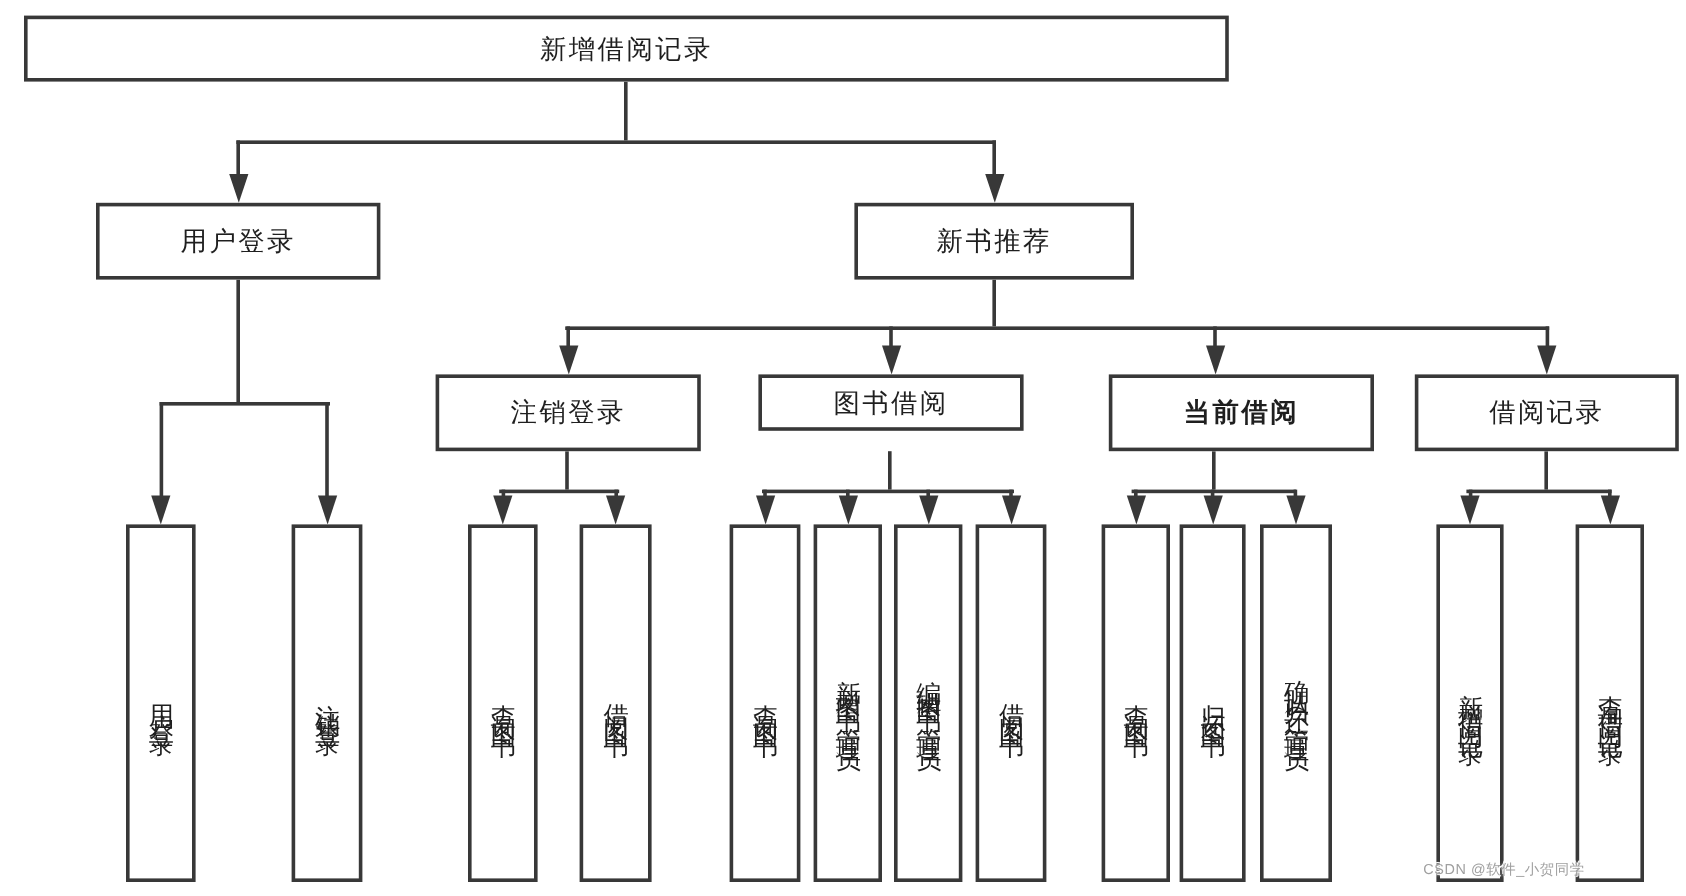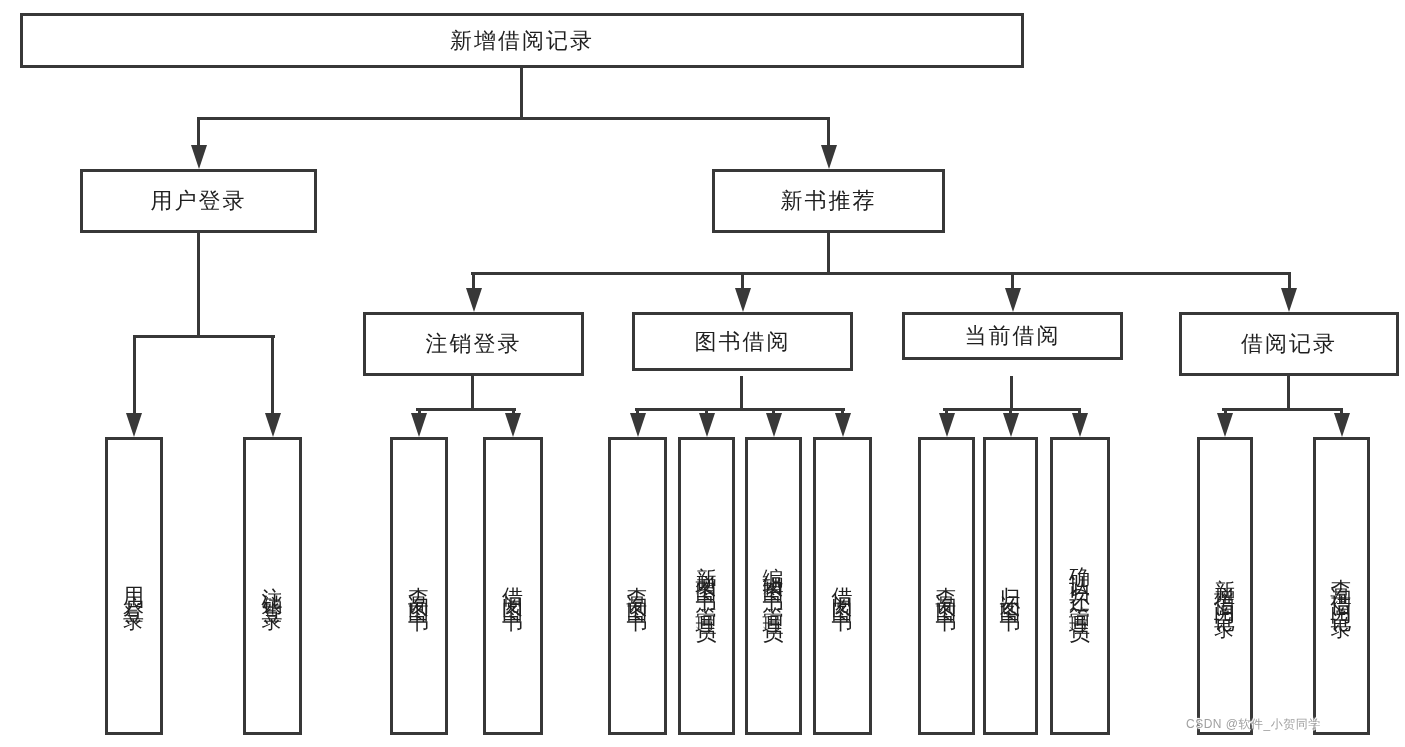--- a/index.html
+++ b/index.html
@@ -75,24 +75,24 @@
   <div class="vline" style="left:1011px;top:272px;height:20px;"></div>
   <div class="vline" style="left:1288px;top:272px;height:20px;"></div>
   <div class="arrow" style="left:466px;top:288px;"></div>
   <div class="arrow" style="left:735px;top:288px;"></div>
   <div class="arrow" style="left:1005px;top:288px;"></div>
   <div class="arrow" style="left:1281px;top:288px;"></div>
 
   <div class="node" style="left:363px;top:312px;width:221px;height:64px;">
     <span>注销登录</span>
   </div>
-  <div class="node" style="left:632px;top:312px;width:221px;height:59px;">
+  <div class="node" style="left:632px;top:312px;width:221px;height:47px;">
     <span>图书借阅</span>
   </div>
-  <div class="node" style="left:902px;top:312px;width:221px;height:48px;">
+  <div class="node" style="left:924px;top:312px;width:221px;height:64px;font-weight:bold;">
     <span>当前借阅</span>
   </div>
   <div class="node" style="left:1179px;top:312px;width:220px;height:64px;">
     <span>借阅记录</span>
   </div>
 
   <div class="vline" style="left:471px;top:376px;height:32px;"></div>
   <div class="hline" style="left:416px;top:408px;width:100px;"></div>
   <div class="vline" style="left:418px;top:408px;height:9px;"></div>
   <div class="vline" style="left:512px;top:408px;height:9px;"></div>

